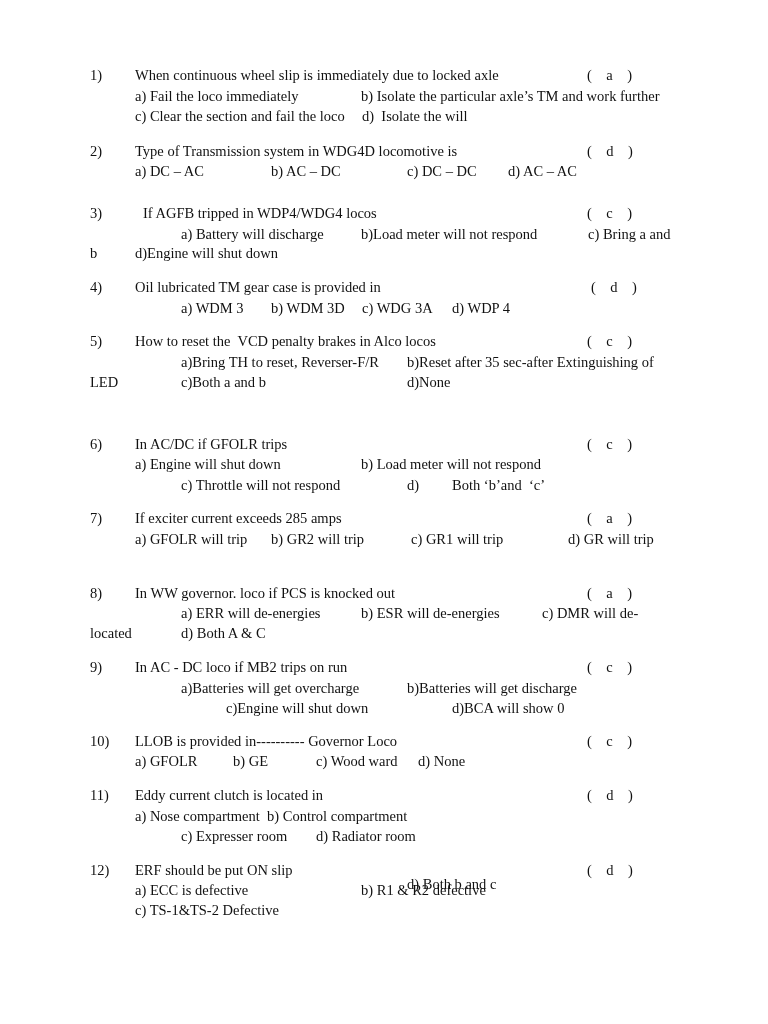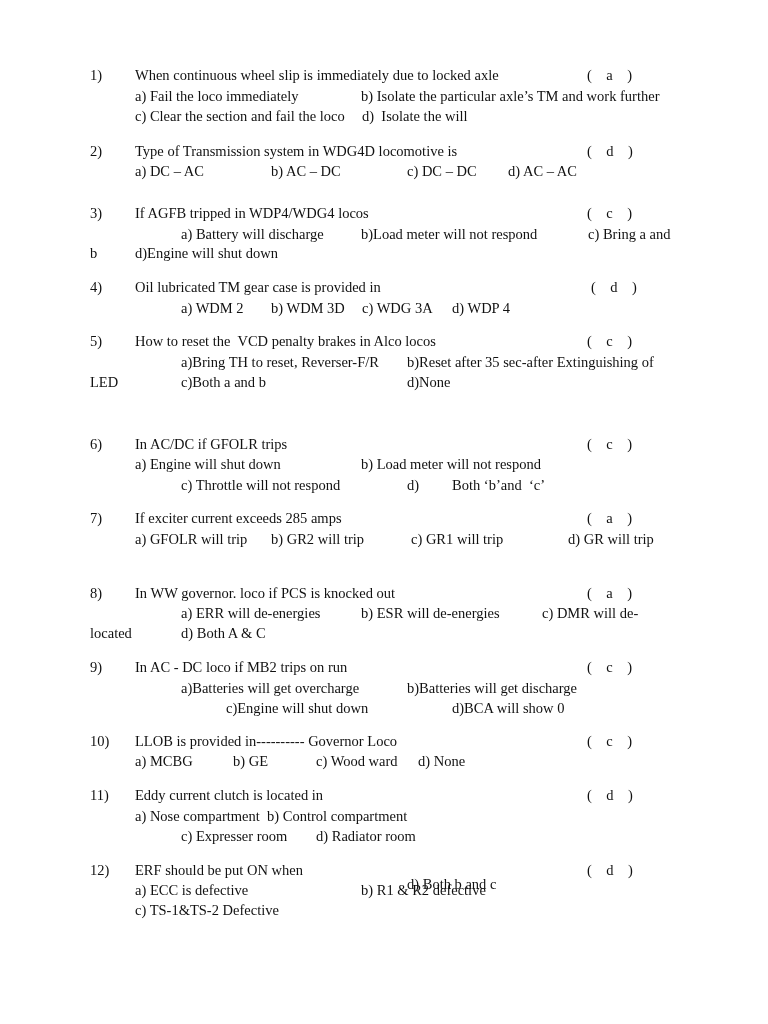--- a/index.html
+++ b/index.html
@@ -28,34 +28,34 @@
     <span class="t" style="left:135px;top:142px">Type of Transmission system in WDG4D locomotive is</span>
     <span class="t" style="left:587px;top:142px;white-space:pre">(    d    )</span>
     <span class="t" style="left:135px;top:162px">a) DC – AC</span>
     <span class="t" style="left:271px;top:162px">b) AC – DC</span>
     <span class="t" style="left:407px;top:162px">c) DC – DC</span>
     <span class="t" style="left:508px;top:162px">d) AC – AC</span>
   </div>
 
   <div>
     <span class="t" style="left:90px;top:204px">3)</span>
-    <span class="t" style="left:135px;top:204px">If AGFB tripped in WDP4/WDG4 locos</span>
+    <span class="t" style="left:143px;top:204px">If AGFB tripped in WDP4/WDG4 locos</span>
     <span class="t" style="left:587px;top:204px;white-space:pre">(    c    )</span>
     <span class="t" style="left:181px;top:225px">a) Battery will discharge</span>
     <span class="t" style="left:361px;top:225px">b)Load meter will not respond</span>
     <span class="t" style="left:588px;top:225px">c) Bring a and</span>
     <span class="t" style="left:90px;top:244px">b</span>
     <span class="t" style="left:135px;top:244px">d)Engine will shut down</span>
   </div>
 
   <div>
     <span class="t" style="left:90px;top:278px">4)</span>
     <span class="t" style="left:135px;top:278px">Oil lubricated TM gear case is provided in</span>
     <span class="t" style="left:591px;top:278px;white-space:pre">(    d    )</span>
-    <span class="t" style="left:181px;top:299px">a) WDM 2</span>
+    <span class="t" style="left:181px;top:299px">a) WDM 3</span>
     <span class="t" style="left:271px;top:299px">b) WDM 3D</span>
     <span class="t" style="left:362px;top:299px">c) WDG 3A</span>
     <span class="t" style="left:452px;top:299px">d) WDP 4</span>
   </div>
 
   <div>
     <span class="t" style="left:90px;top:332px">5)</span>
     <span class="t" style="left:135px;top:332px;white-space:pre">How to reset the  VCD penalty brakes in Alco locos</span>
     <span class="t" style="left:587px;top:332px;white-space:pre">(    c    )</span>
     <span class="t" style="left:181px;top:353px">a)Bring TH to reset, Reverser-F/R</span>
@@ -104,38 +104,38 @@
     <span class="t" style="left:181px;top:679px">a)Batteries will get overcharge</span>
     <span class="t" style="left:407px;top:679px">b)Batteries will get discharge</span>
     <span class="t" style="left:226px;top:699px">c)Engine will shut down</span>
     <span class="t" style="left:452px;top:699px">d)BCA will show 0</span>
   </div>
 
   <div>
     <span class="t" style="left:90px;top:732px">10)</span>
     <span class="t" style="left:135px;top:732px">LLOB is provided in---------- Governor Loco</span>
     <span class="t" style="left:587px;top:732px;white-space:pre">(    c    )</span>
-    <span class="t" style="left:135px;top:752px">a) MCBG</span>
+    <span class="t" style="left:135px;top:752px">a) GFOLR</span>
     <span class="t" style="left:233px;top:752px">b) GE</span>
     <span class="t" style="left:316px;top:752px">c) Wood ward</span>
     <span class="t" style="left:418px;top:752px">d) None</span>
   </div>
 
   <div>
     <span class="t" style="left:90px;top:786px">11)</span>
     <span class="t" style="left:135px;top:786px">Eddy current clutch is located in</span>
     <span class="t" style="left:587px;top:786px;white-space:pre">(    d    )</span>
     <span class="t" style="left:135px;top:807px;white-space:pre">a) Nose compartment  b) Control compartment</span>
     <span class="t" style="left:181px;top:827px">c) Expresser room</span>
     <span class="t" style="left:316px;top:827px">d) Radiator room</span>
   </div>
 
   <div>
     <span class="t" style="left:90px;top:861px">12)</span>
-    <span class="t" style="left:135px;top:861px">ERF should be put ON when</span>
+    <span class="t" style="left:135px;top:861px">ERF should be put ON slip</span>
     <span class="t" style="left:587px;top:861px;white-space:pre">(    d    )</span>
     <span class="t" style="left:135px;top:881px">a) ECC is defective</span>
     <span class="t" style="left:361px;top:881px">b) R1 &amp; R2 defective</span>
     <span class="t" style="left:135px;top:901px">c) TS-1&amp;TS-2 Defective</span>
     <span class="t" style="left:407px;top:875px">d) Both b and c</span>
   </div>
 
 </div>
 
 </body></html>

